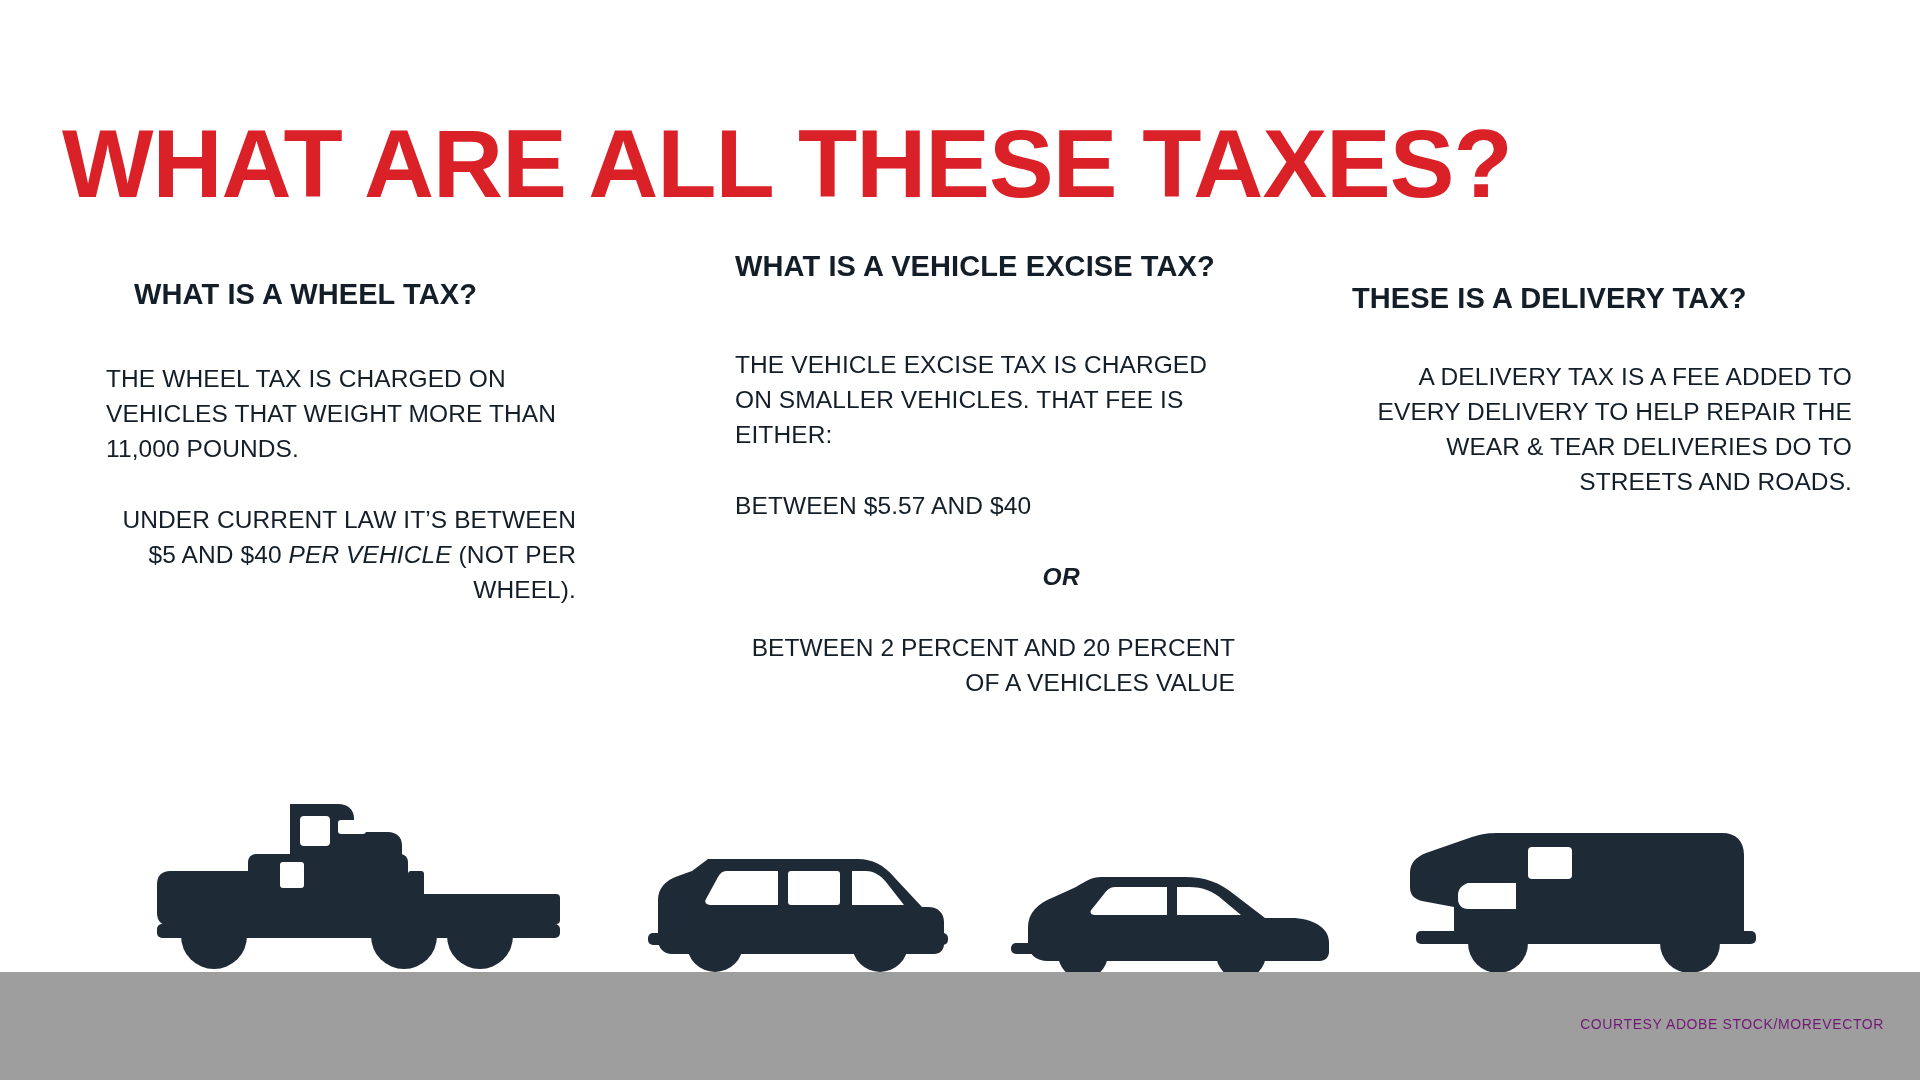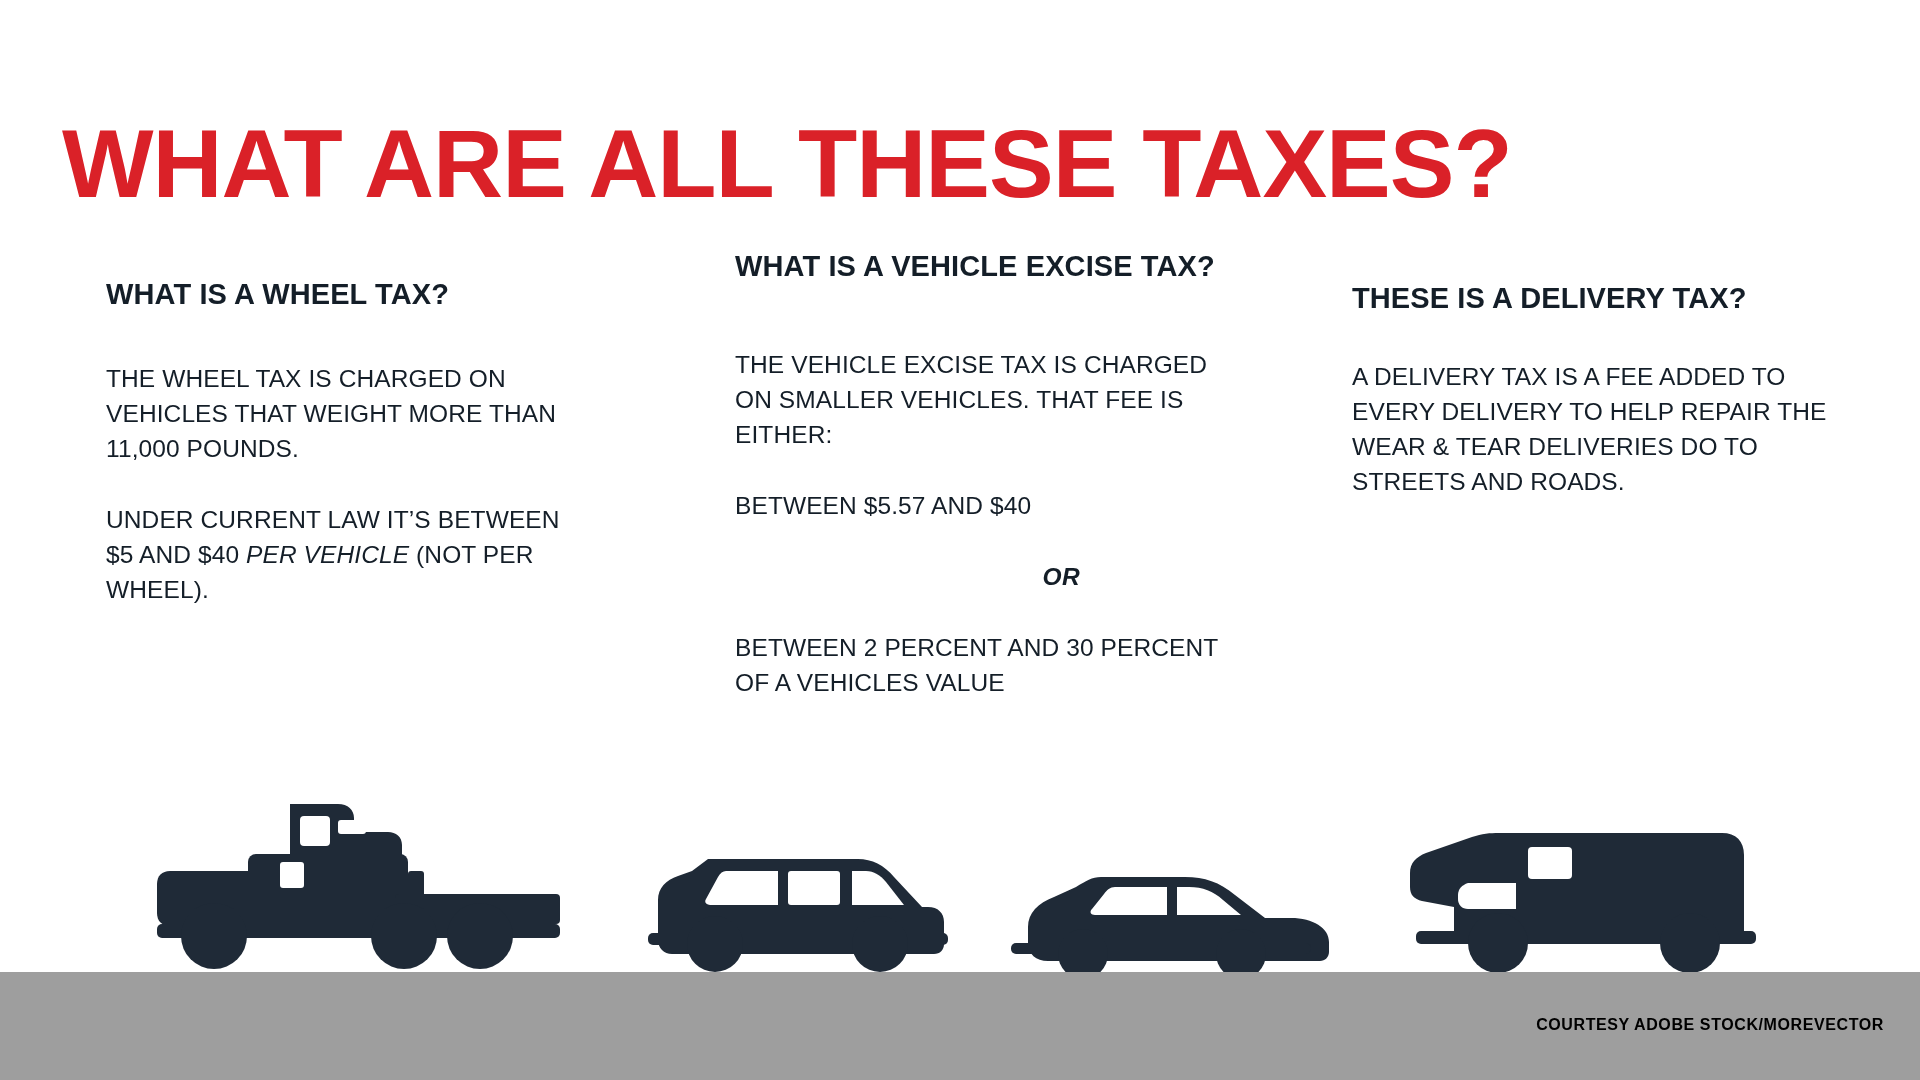--- a/index.html
+++ b/index.html
@@ -54,36 +54,36 @@
   .col-3 { left: 1352px; width: 500px; }
 
   .col-title {
     font-size: 29px;
     font-weight: 800;
     line-height: 1.28;
     letter-spacing: 0.1px;
     color: #141e28;
     margin: 0;
   }
-  .col-1 .col-title { margin-top: 48px; }
+  .col-1 .col-title { margin-top: 48px; margin-left: 28px; }
   .col-2 .col-title { margin-top: 20px; }
   .col-3 .col-title { margin-top: 52px; }
 
   .col-body {
     margin-top: 48px;
     font-size: 24.5px;
     line-height: 1.43;
     letter-spacing: 0.1px;
     color: #141e28;
   }
   .col-2 .col-body { margin-top: 62px; }
   .col-3 .col-body { margin-top: 42px; }
 
   .para { margin: 0 0 36px 0; }
-  .para:last-child { margin-bottom: 0; }
+  .para:last-child { margin-bottom: 0; text-align: right; }
   .para .ital { font-style: italic; }
 
   .or-line {
     margin: 0 0 36px 0;
     text-align: right;
     font-weight: 800;
     font-style: italic;
     font-size: 24.5px;
     letter-spacing: 0.4px;
   }
@@ -112,24 +112,24 @@
     left: 0;
     bottom: 0;
     width: 1920px;
     height: 108px;
     background: #9e9e9e;
   }
   .credit {
     position: absolute;
     right: 36px;
     top: 44px;
-    font-size: 16px;
+    font-size: 14px;
     letter-spacing: 0.6px;
-    color: #000000;
-    font-weight: 700;
+    color: #701a75;
+    font-weight: 400;
   }
 </style>
 </head>
 <body>
 
 <div class="stage">
 
   <h1 class="headline">WHAT ARE ALL THESE TAXES?</h1>
 
   <div class="columns">
@@ -141,21 +141,21 @@
         <p class="para"><span>UNDER CURRENT LAW IT’S BETWEEN $5 AND $40 </span><span class="ital">PER VEHICLE</span><span> (NOT PER WHEEL).</span></p>
       </div>
     </div>
 
     <div class="col col-2">
       <h2 class="col-title">WHAT IS A VEHICLE EXCISE TAX?</h2>
       <div class="col-body">
         <p class="para">THE VEHICLE EXCISE TAX IS CHARGED ON SMALLER VEHICLES. THAT FEE IS EITHER:</p>
         <p class="para">BETWEEN $5.57 AND $40</p>
         <p class="or-line">OR</p>
-        <p class="para">BETWEEN 2 PERCENT AND 30 PERCENT OF A VEHICLES VALUE</p>
+        <p class="para">BETWEEN 2 PERCENT AND 20 PERCENT OF A VEHICLES VALUE</p>
       </div>
     </div>
 
     <div class="col col-3">
       <h2 class="col-title">THESE IS A DELIVERY TAX?</h2>
       <div class="col-body">
         <p class="para">A DELIVERY TAX IS A FEE ADDED TO EVERY DELIVERY TO HELP REPAIR THE WEAR &amp; TEAR DELIVERIES DO TO STREETS AND ROADS.</p>
       </div>
     </div>
 

